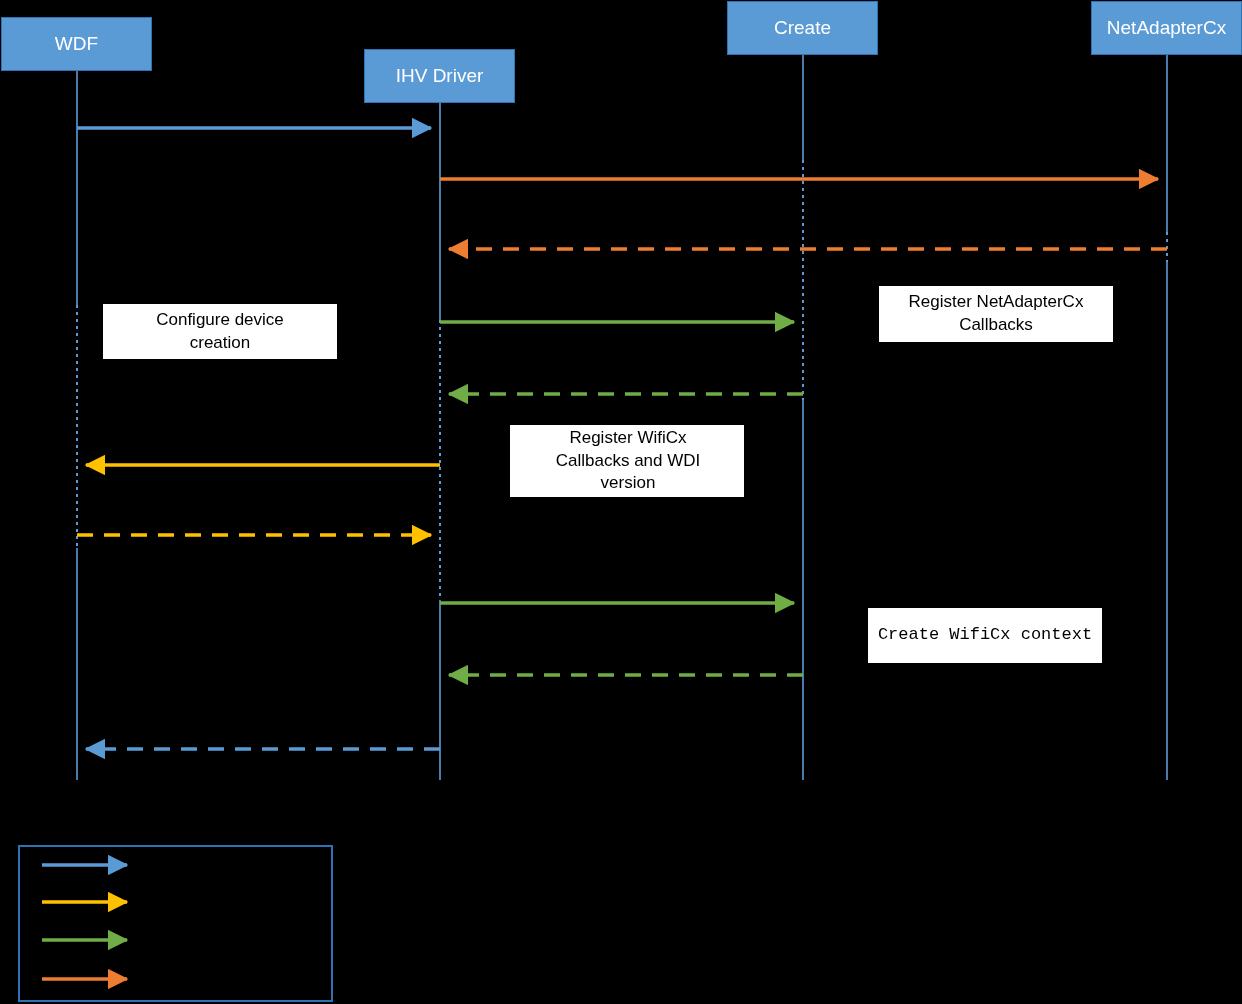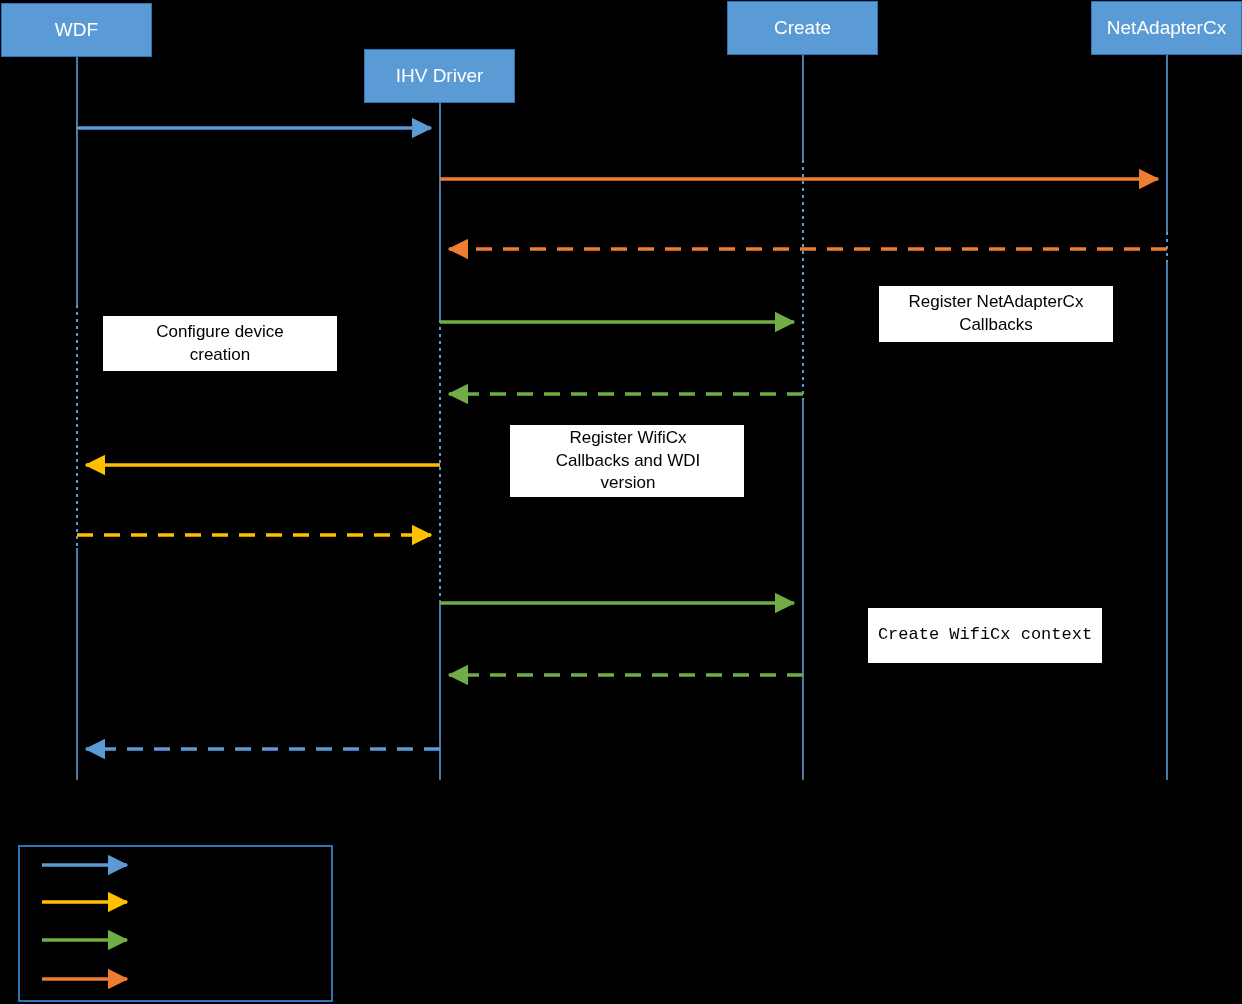--- a/index.html
+++ b/index.html
@@ -117,36 +117,36 @@
       </g>
     <g id="g-legend-arrows">
         <line x1="42" x2="127" y1="865" y2="865" stroke="#5b9bd5" stroke-width="3.4" marker-end="url(#5b9bd5-right)"></line>
         <line x1="42" x2="127" y1="902" y2="902" stroke="#ffc000" stroke-width="3.4" marker-end="url(#ffc000-right)"></line>
         <line x1="42" x2="127" y1="940" y2="940" stroke="#70ad47" stroke-width="3.4" marker-end="url(#70ad47-right)"></line>
         <line x1="42" x2="127" y1="979" y2="979" stroke="#ed7d31" stroke-width="3.4" marker-end="url(#ed7d31-right)"></line>
       </g>
   </svg>
 
   <div id="lane-headers">
-      <div class="lane-header" style="left: 1px; top: 3px; width: 151px; height: 54px;">
+      <div class="lane-header" style="left: 1px; top: 17px; width: 151px; height: 54px;">
         <span>WDF</span>
       </div>
       <div class="lane-header" style="left: 364px; top: 1px; width: 151px; height: 54px; margin-top: 48px;">
         <span>IHV Driver</span>
       </div>
       <div class="lane-header" style="left: 727px; top: 1px; width: 151px; height: 54px;">
         <span>Create</span>
       </div>
       <div class="lane-header" style="left: 1091px; top: 1px; width: 151px; height: 54px;">
         <span>NetAdapterCx</span>
       </div>
     </div>
 
   <div id="note-layer">
-      <div class="note-box" style="left: 103px; top: 316px; width: 234px; height: 55px;">Configure device
+      <div class="note-box" style="left: 103px; top: 304px; width: 234px; height: 55px;">Configure device
 creation</div>
       <div class="note-box" style="left: 879px; top: 286px; width: 234px; height: 56px;">Register NetAdapterCx
 Callbacks</div>
       <div class="note-box" style="left: 510px; top: 425px; width: 234px; height: 72px; padding-left: 10px;">Register WifiCx
 Callbacks and WDI
 version</div>
       <div class="note-box" style="left: 868px; top: 608px; width: 234px; height: 55px; font-family: Liberation Mono, monospace;">Create WifiCx context</div>
     </div>
 
   <div id="legend-box" style="left: 18px; top: 845px; width: 315px; height: 157px; border-color: rgb(46, 116, 181);"></div>

